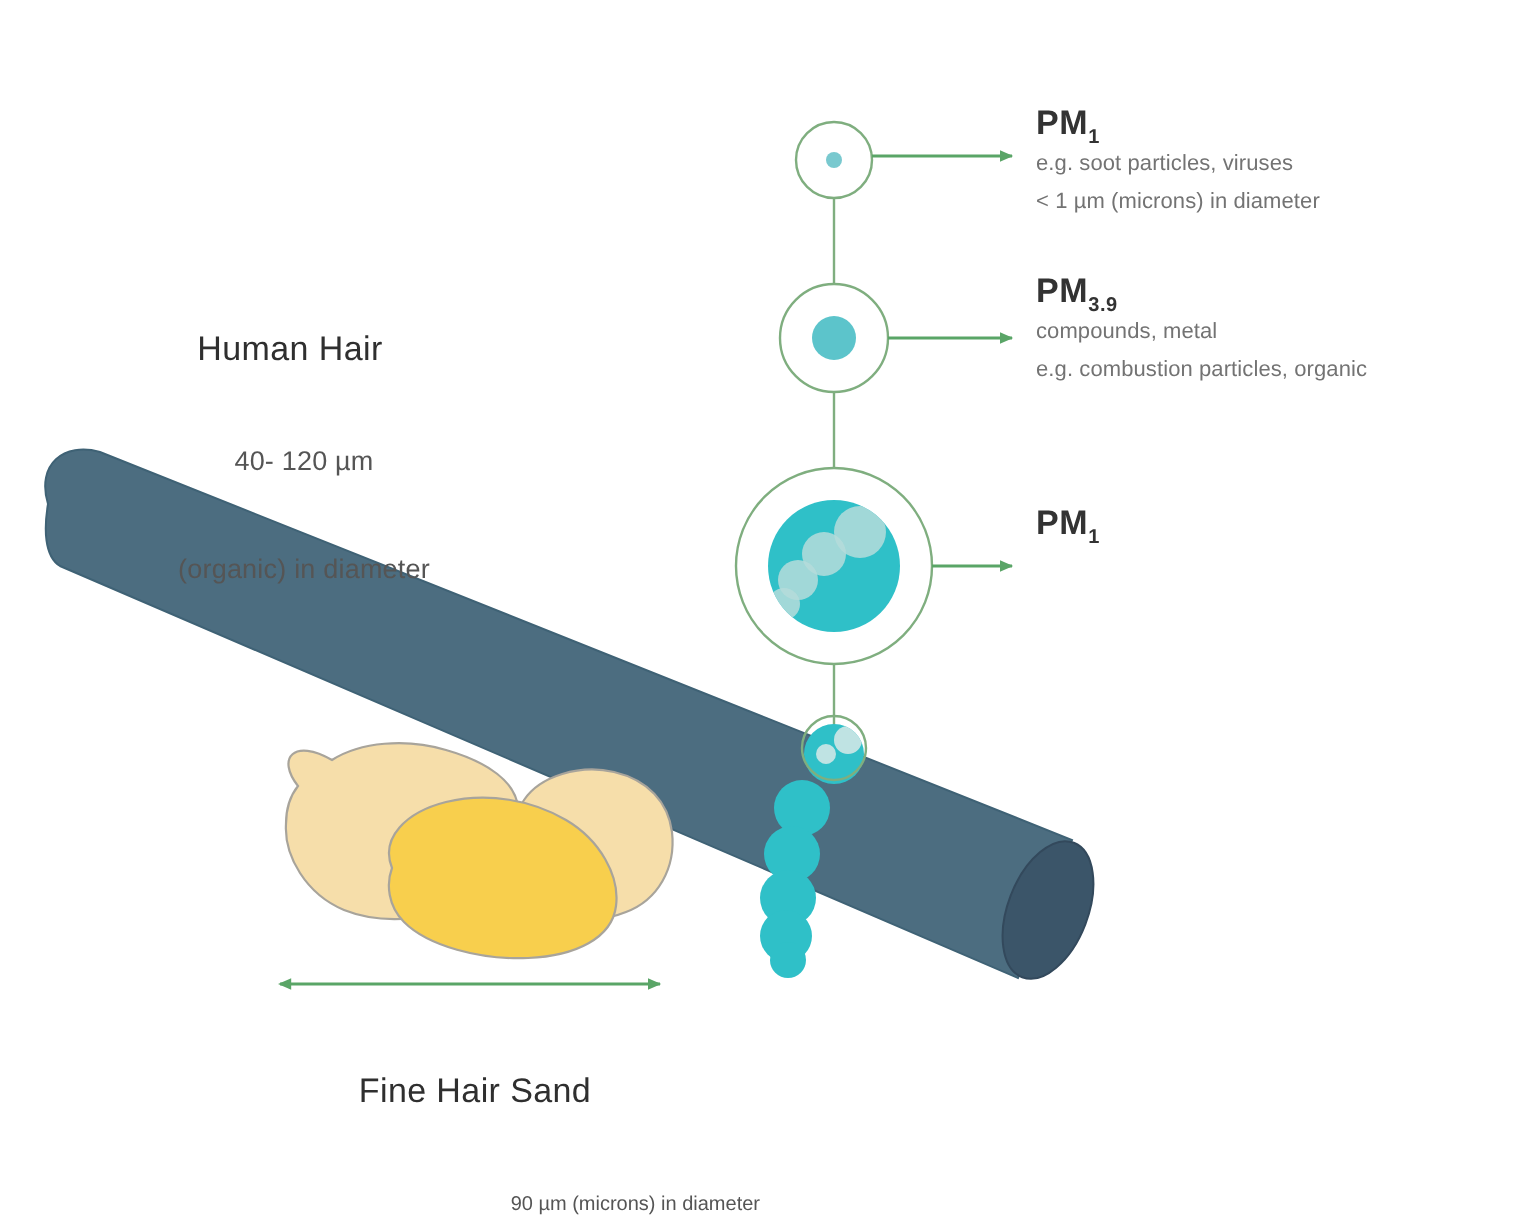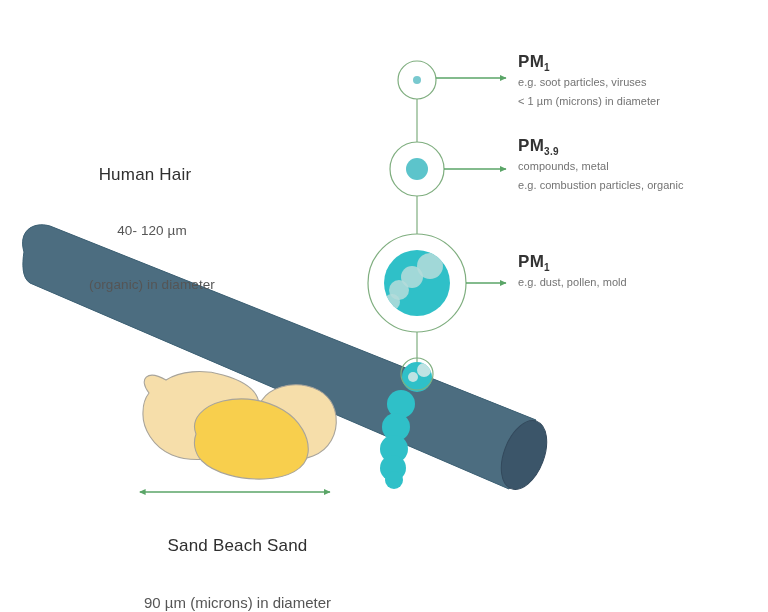--- a/index.html
+++ b/index.html
@@ -56,23 +56,24 @@
     text-align: center;
   }
   #sand-label .title {
     font-size: 17px;
     font-weight: 400;
     color: #2f2f2f;
     letter-spacing: 0.2px;
     line-height: 24px;
   }
   #sand-label .sub {
-    font-size: 15px;
+    font-size: 10px;
     color: #555555;
     line-height: 18px;
+    text-align: right;
   }
 
   
   .pm-block {
     position: absolute;
     left: 518px;
     width: 245px;
   }
   .pm-block .pm-title {
     font-size: 17px;
@@ -208,32 +209,31 @@
 
 </svg>
 
 <div class="txt" id="hair-label">
   <div class="title">Human Hair</div>
   <div class="sub">40- 120 µm</div>
   <div class="sub">(organic) in diameter</div>
 </div>
 
 <div class="txt" id="sand-label">
-  <div class="title">Sand Beach Sand</div>
+  <div class="title">Fine Hair Sand</div>
   <div class="sub">90 µm (microns) in diameter</div>
 </div>
 
 <div class="pm-block" id="pm1-block">
   <p class="pm-title"><span>PM</span><sub>1</sub></p>
   <p class="pm-desc">e.g. soot particles, viruses</p>
   <p class="pm-desc">&lt; 1 µm (microns) in diameter</p>
 </div>
 
 <div class="pm-block" id="pm25-block">
   <p class="pm-title"><span>PM</span><sub>3.9</sub></p>
   <p class="pm-desc">compounds, metal</p>
   <p class="pm-desc">e.g. combustion particles, organic</p>
 </div>
 
 <div class="pm-block" id="pm10-block">
   <p class="pm-title"><span>PM</span><sub>1</sub></p>
-  <p class="pm-desc">e.g. dust, pollen, mold</p>
 </div>
 
 </body></html>

